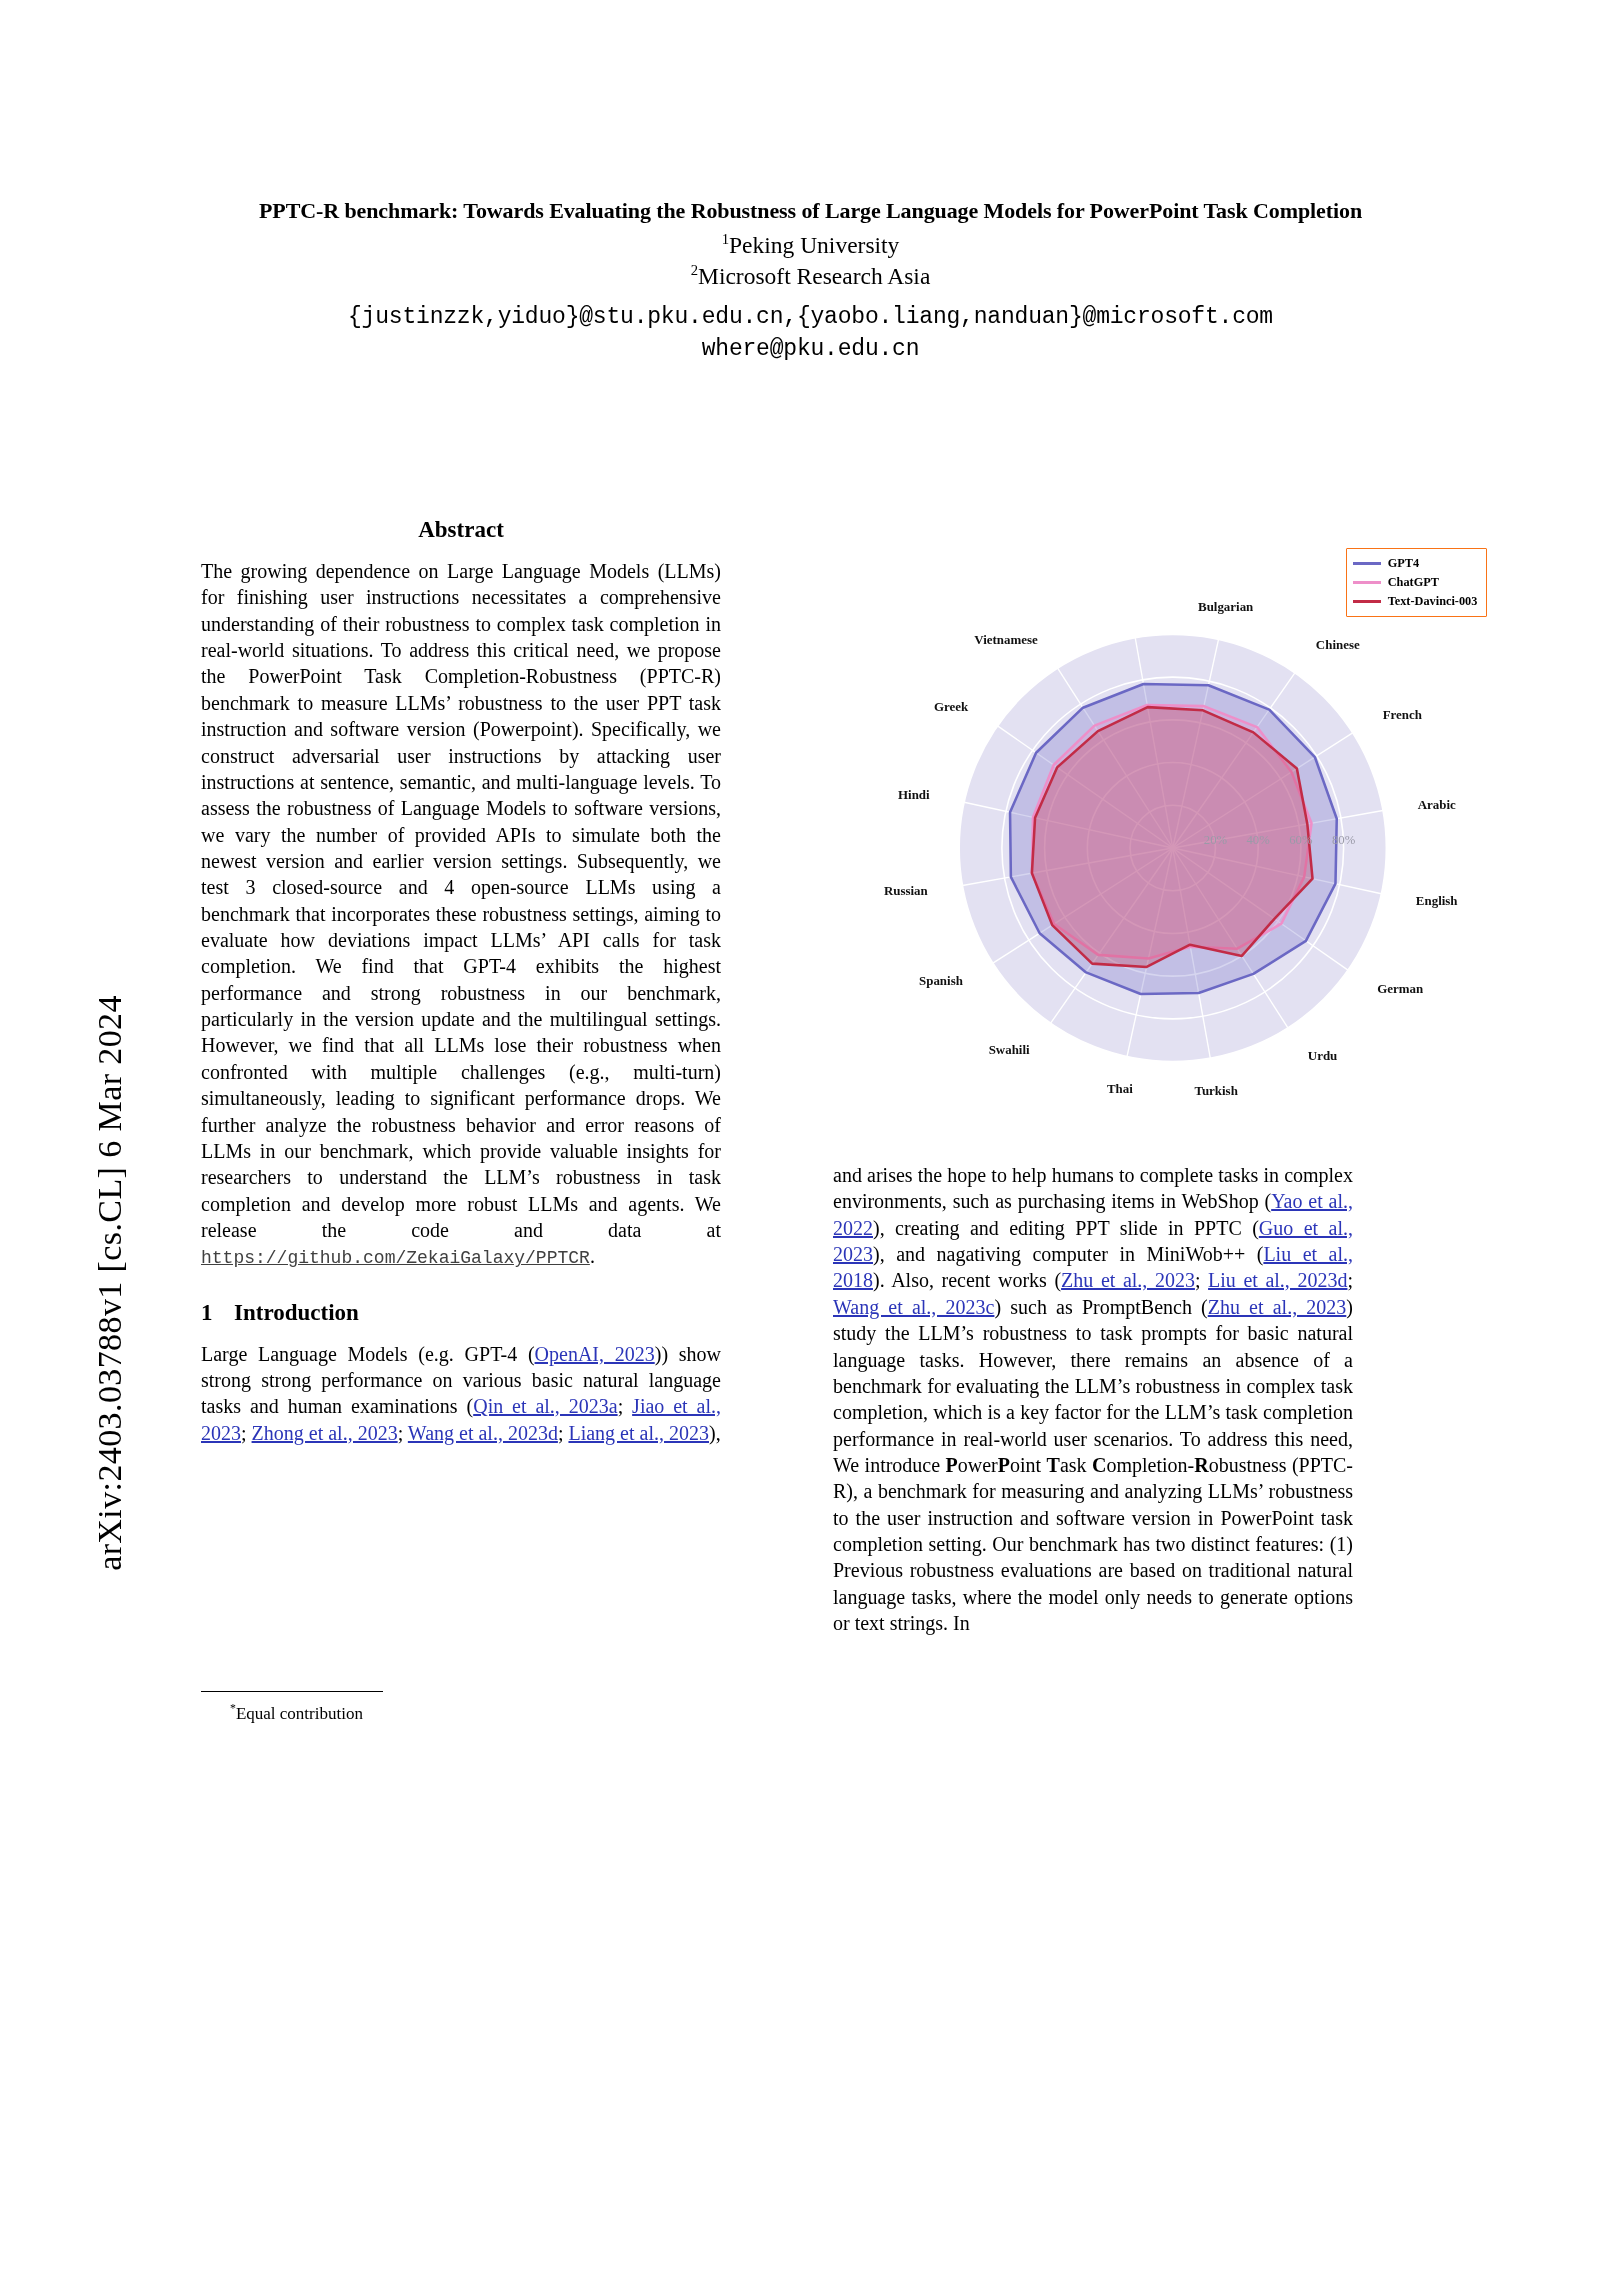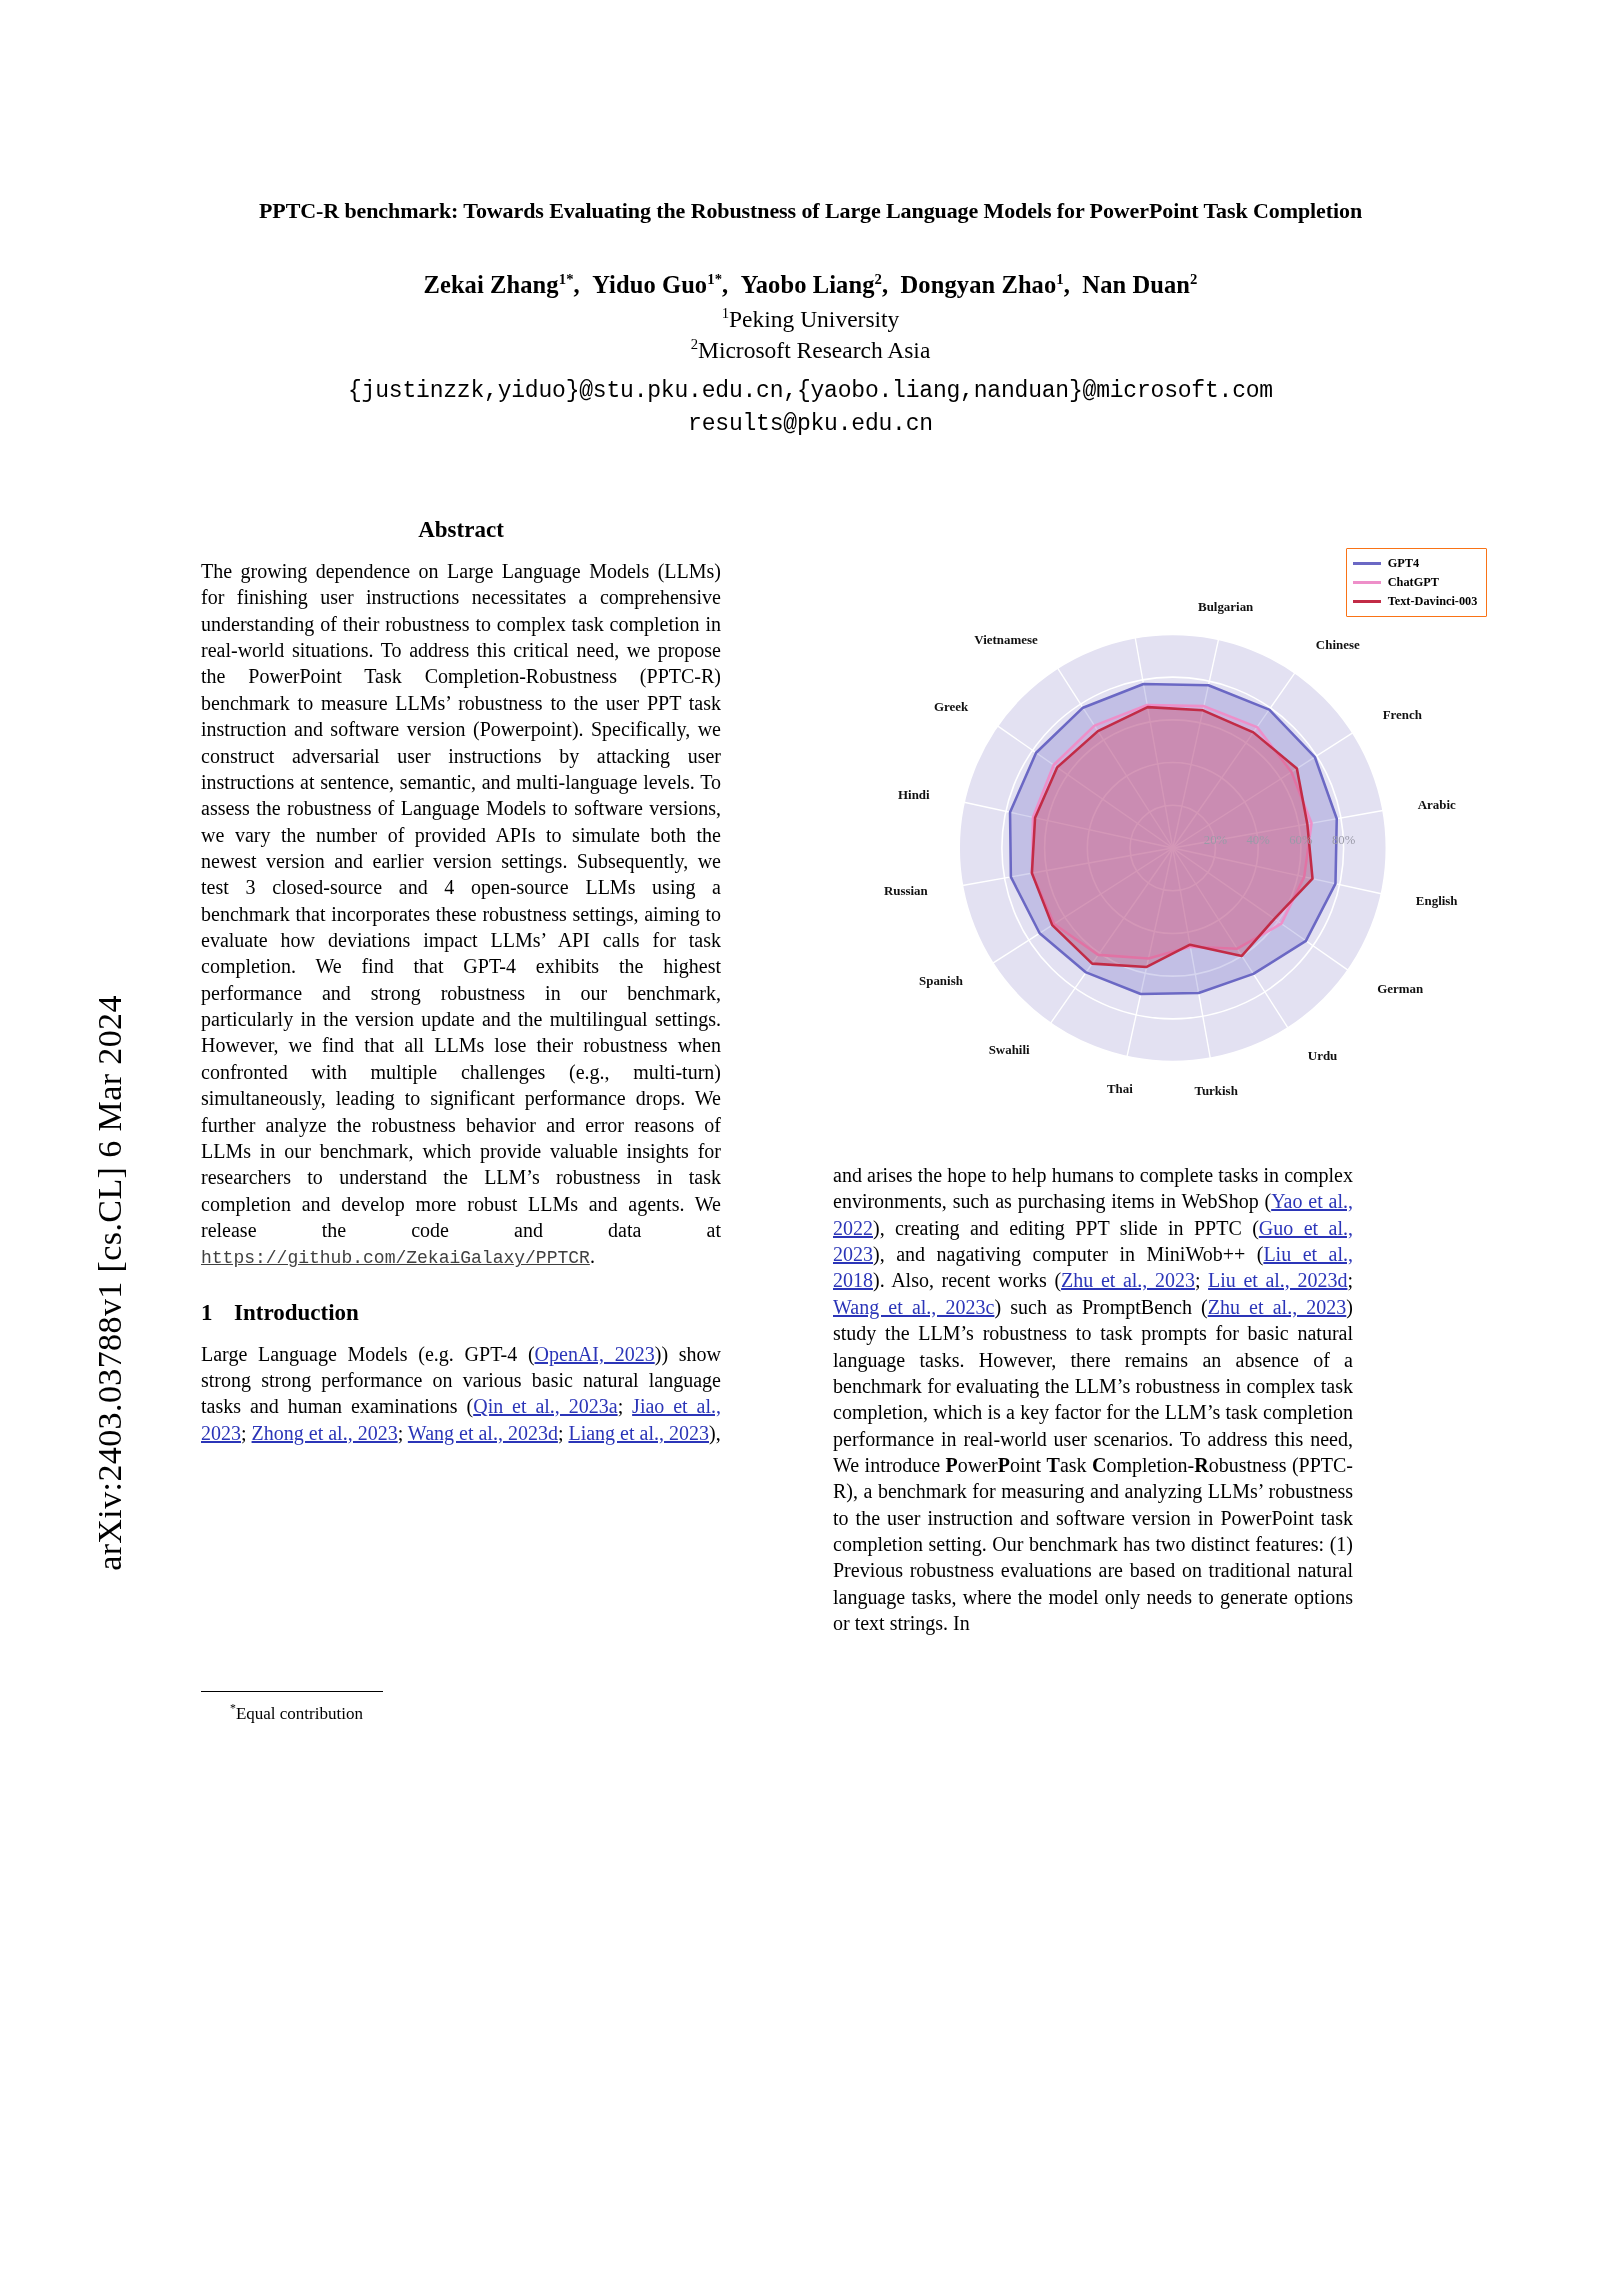--- a/index.html
+++ b/index.html
@@ -159,30 +159,29 @@
 </head>
 <body>
 
 <div class="page">
 
   <div id="arxiv-stamp">arXiv:2403.03788v1  [cs.CL]  6 Mar 2024</div>
 
   <div class="header">
     <div class="paper-title">PPTC-R benchmark: Towards Evaluating the Robustness of Large Language Models for PowerPoint Task Completion</div>
 
-    <div class="authors" id="author-list"><span>Zekai Zhang</span><sup>1*</sup>, <span>Yiduo Guo</span><sup>1*</sup>, <span>Yaobo Liang</span><sup>2</sup>, <span>Dongyan Zhao</span><sup>1</sup>, <span>Nan Duan</span><sup>2</sup></div>
 
     <div class="affil" id="affil-list">
         <div><sup>1</sup><span>Peking University</span></div>
         <div><sup>2</sup><span>Microsoft Research Asia</span></div>
       </div>
 
     <div class="emails">
       <div>{justinzzk,yiduo}@stu.pku.edu.cn,{yaobo.liang,nanduan}@microsoft.com</div>
-      <div>results@pku.edu.cn</div>
+      <div>where@pku.edu.cn</div>
     </div>
   </div>
 
   <div class="columns">
 
     <div class="col left">
       <h2 class="sec-head">Abstract</h2>
       <p class="abs">
         <span>The growing dependence on Large Language Models (LLMs) for finishing user instructions necessitates a comprehensive understanding of their robustness to complex task completion in real-world situations. To address this critical need, we propose the PowerPoint Task Completion-Robustness (PPTC-R) benchmark to measure LLMs’ robustness to the user PPT task instruction and software version (Powerpoint). Specifically, we construct adversarial user instructions by attacking user instructions at sentence, semantic, and multi-language levels. To assess the robustness of Language Models to software versions, we vary the number of provided APIs to simulate both the newest version and earlier version settings. Subsequently, we test 3 closed-source and 4 open-source LLMs using a benchmark that incorporates these robustness settings, aiming to evaluate how deviations impact LLMs’ API calls for task completion. We find that GPT-4 exhibits the highest performance and strong robustness in our benchmark, particularly in the version update and the multilingual settings. However, we find that all LLMs lose their robustness when confronted with multiple challenges (e.g., multi-turn) simultaneously, leading to significant performance drops. We further analyze the robustness behavior and error reasons of LLMs in our benchmark, which provide valuable insights for researchers to understand the LLM’s robustness in task completion and develop more robust LLMs and agents. We release the code and data at </span><a class="mono lnk" href="#">https://github.com/ZekaiGalaxy/PPTCR</a><span>.</span>
       </p>

